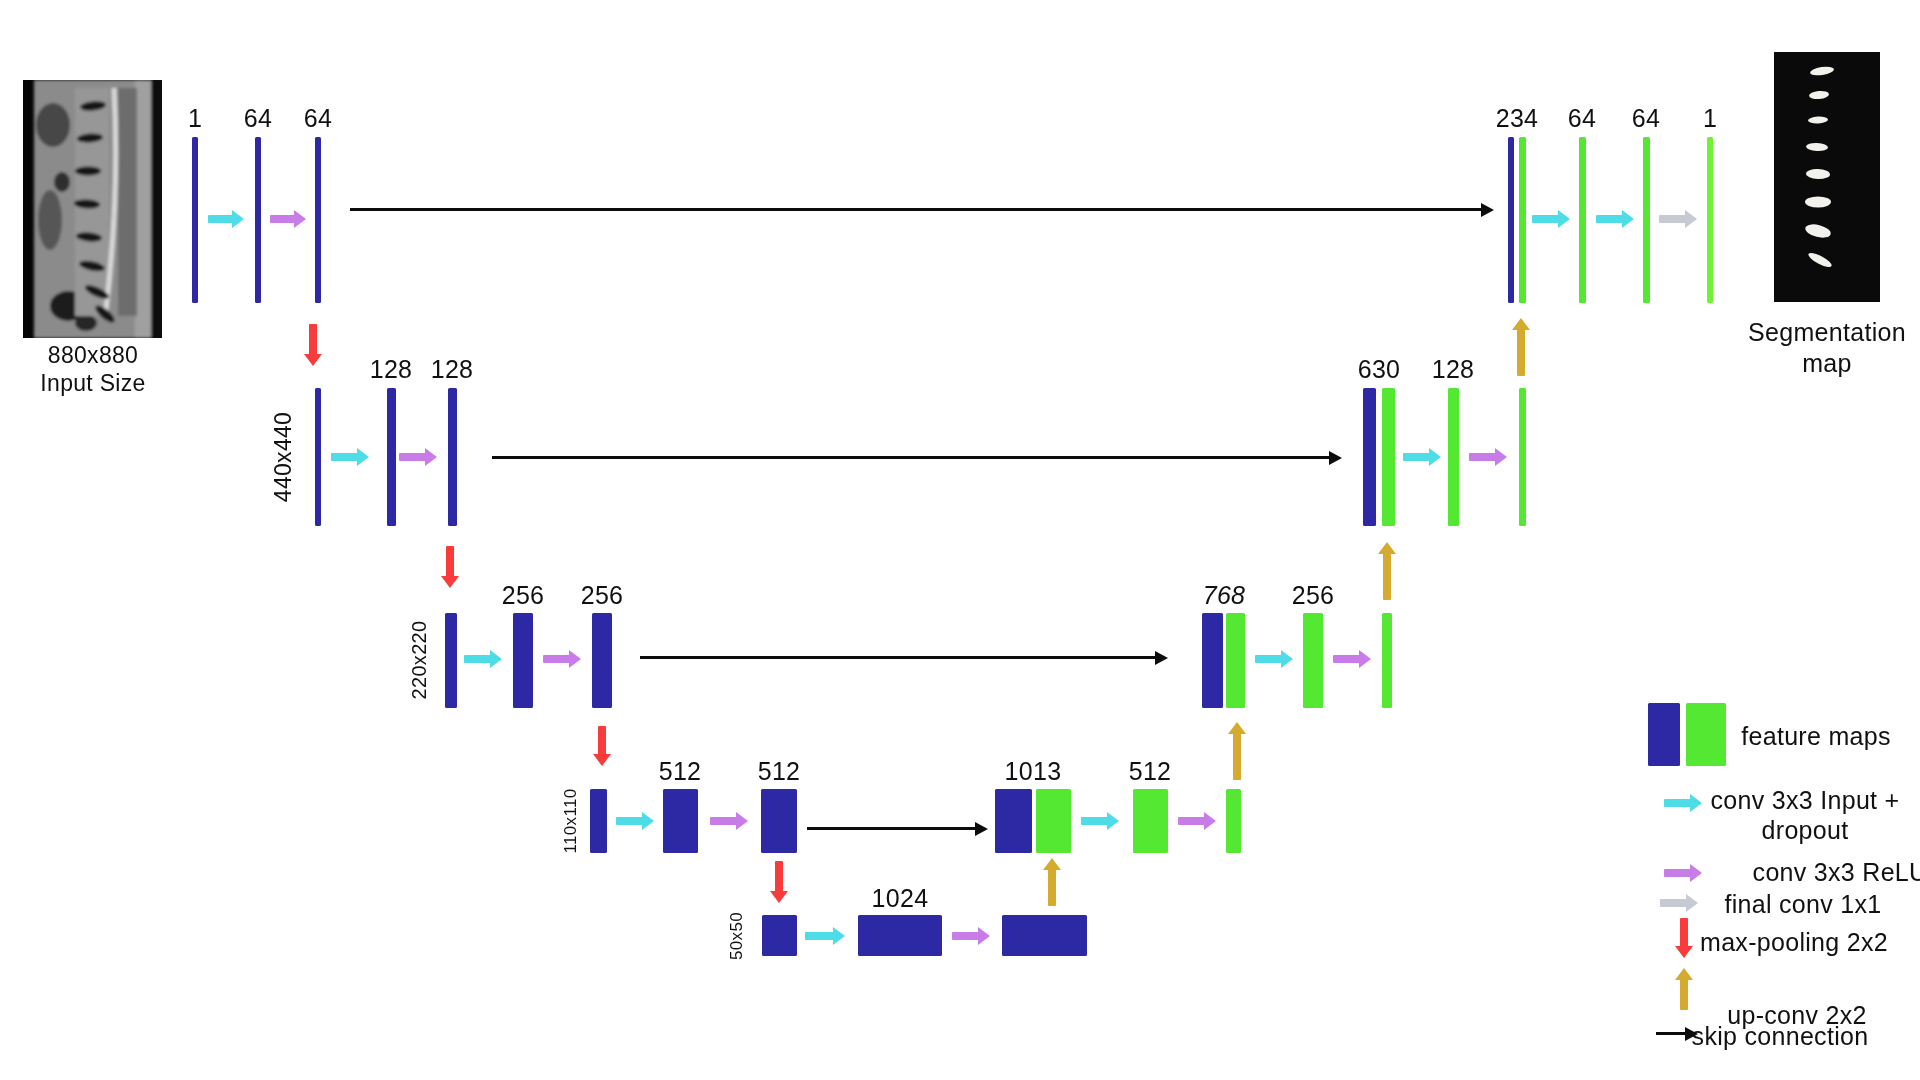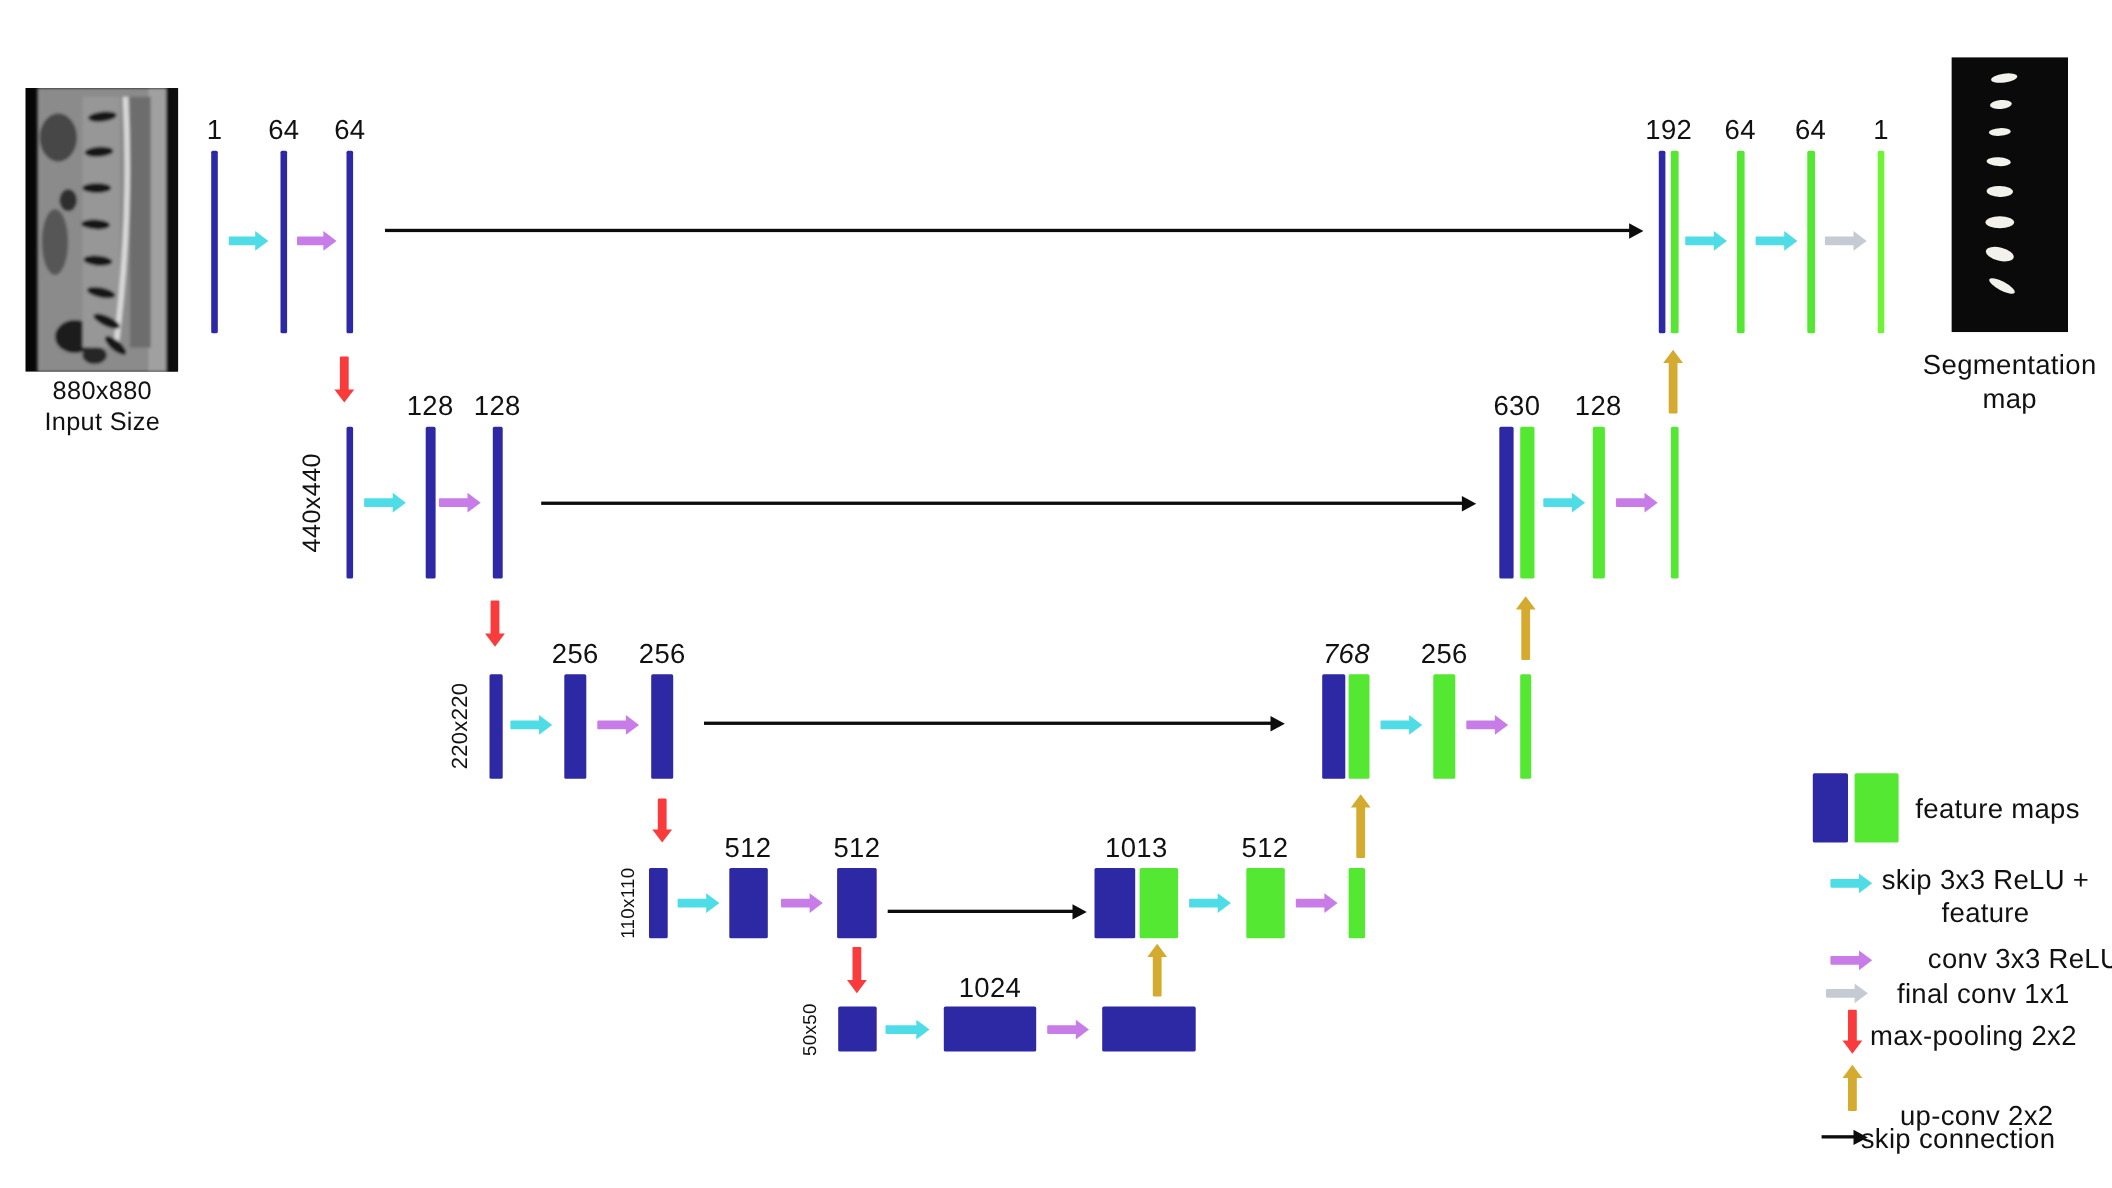--- a/index.html
+++ b/index.html
@@ -149,21 +149,21 @@
   <div class="lbl" style="left:1379px;top:355px;">630</div>
   <div class="lbl" style="left:1453px;top:355px;">128</div>
   <div class="bar navy" style="left:1363px;top:388px;width:13px;height:138px;"></div>
   <div class="bar grn" style="left:1382px;top:388px;width:13px;height:138px;"></div>
   <div class="harrow c-cyan" style="left:1403px;top:448px;width:38px;"></div>
   <div class="bar grn" style="left:1448px;top:388px;width:11px;height:138px;"></div>
   <div class="harrow c-purple" style="left:1469px;top:448px;width:38px;"></div>
   <div class="bar grn" style="left:1519px;top:388px;width:7px;height:138px;"></div>
   <div class="varrow vup c-gold" style="left:1512px;top:318px;height:58px;"></div>
 
-  <div class="lbl" style="left:1517px;top:104px;">192</div>
+  <div class="lbl" style="left:1517px;top:104px;">234</div>
   <div class="lbl" style="left:1582px;top:104px;">64</div>
   <div class="lbl" style="left:1646px;top:104px;">64</div>
   <div class="lbl" style="left:1710px;top:104px;">1</div>
   <div class="bar navy" style="left:1508px;top:137px;width:6px;height:166px;"></div>
   <div class="bar grn" style="left:1519px;top:137px;width:7px;height:166px;"></div>
   <div class="harrow c-cyan" style="left:1532px;top:210px;width:38px;"></div>
   <div class="bar grn" style="left:1579px;top:137px;width:7px;height:166px;"></div>
   <div class="harrow c-cyan" style="left:1596px;top:210px;width:38px;"></div>
   <div class="bar grn" style="left:1643px;top:137px;width:7px;height:166px;"></div>
   <div class="harrow c-gray" style="left:1659px;top:210px;width:38px;"></div>
@@ -183,22 +183,22 @@
     </g>
   </svg>
   <div class="lbl cap" style="left:1827px;top:318px;font-size:25px;">Segmentation</div>
   <div class="lbl cap" style="left:1827px;top:349px;font-size:25px;">map</div>
 
   <div class="bar navy" style="left:1648px;top:703px;width:32px;height:63px;"></div>
   <div class="bar grn" style="left:1686px;top:703px;width:40px;height:63px;"></div>
   <div class="lbl leg" style="left:1816px;top:722px;">feature maps</div>
 
   <div class="harrow c-cyan" style="left:1664px;top:794px;width:38px;"></div>
-  <div class="lbl leg" style="left:1805px;top:786px;">skip 3x3 ReLU +</div>
-  <div class="lbl leg" style="left:1805px;top:816px;">feature</div>
+  <div class="lbl leg" style="left:1805px;top:786px;">conv 3x3 Input +</div>
+  <div class="lbl leg" style="left:1805px;top:816px;">dropout</div>
 
   <div class="harrow c-purple" style="left:1664px;top:864px;width:38px;"></div>
   <div class="lbl leg" style="left:1803px;top:858px;margin-left:37px;">conv 3x3 ReLU</div>
 
   <div class="harrow c-gray" style="left:1660px;top:894px;width:38px;"></div>
   <div class="lbl leg" style="left:1803px;top:890px;">final conv 1x1</div>
 
   <div class="varrow vdown c-red" style="left:1675px;top:918px;height:40px;"></div>
   <div class="lbl leg" style="left:1794px;top:928px;">max-pooling 2x2</div>
 

